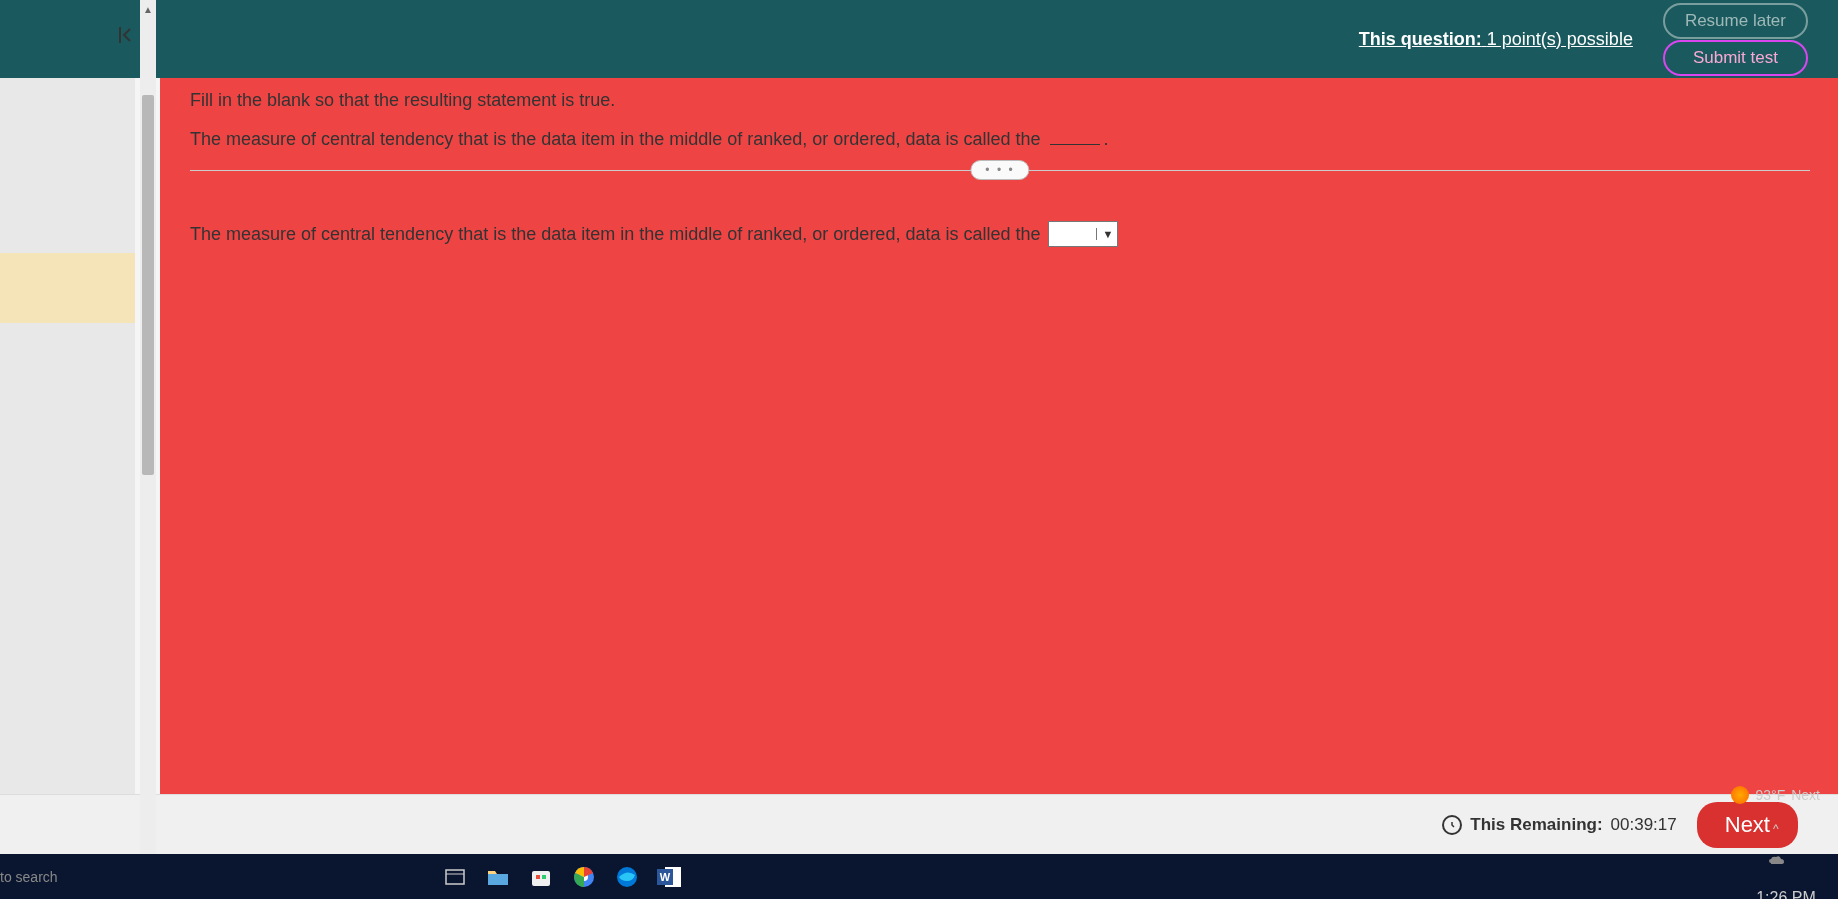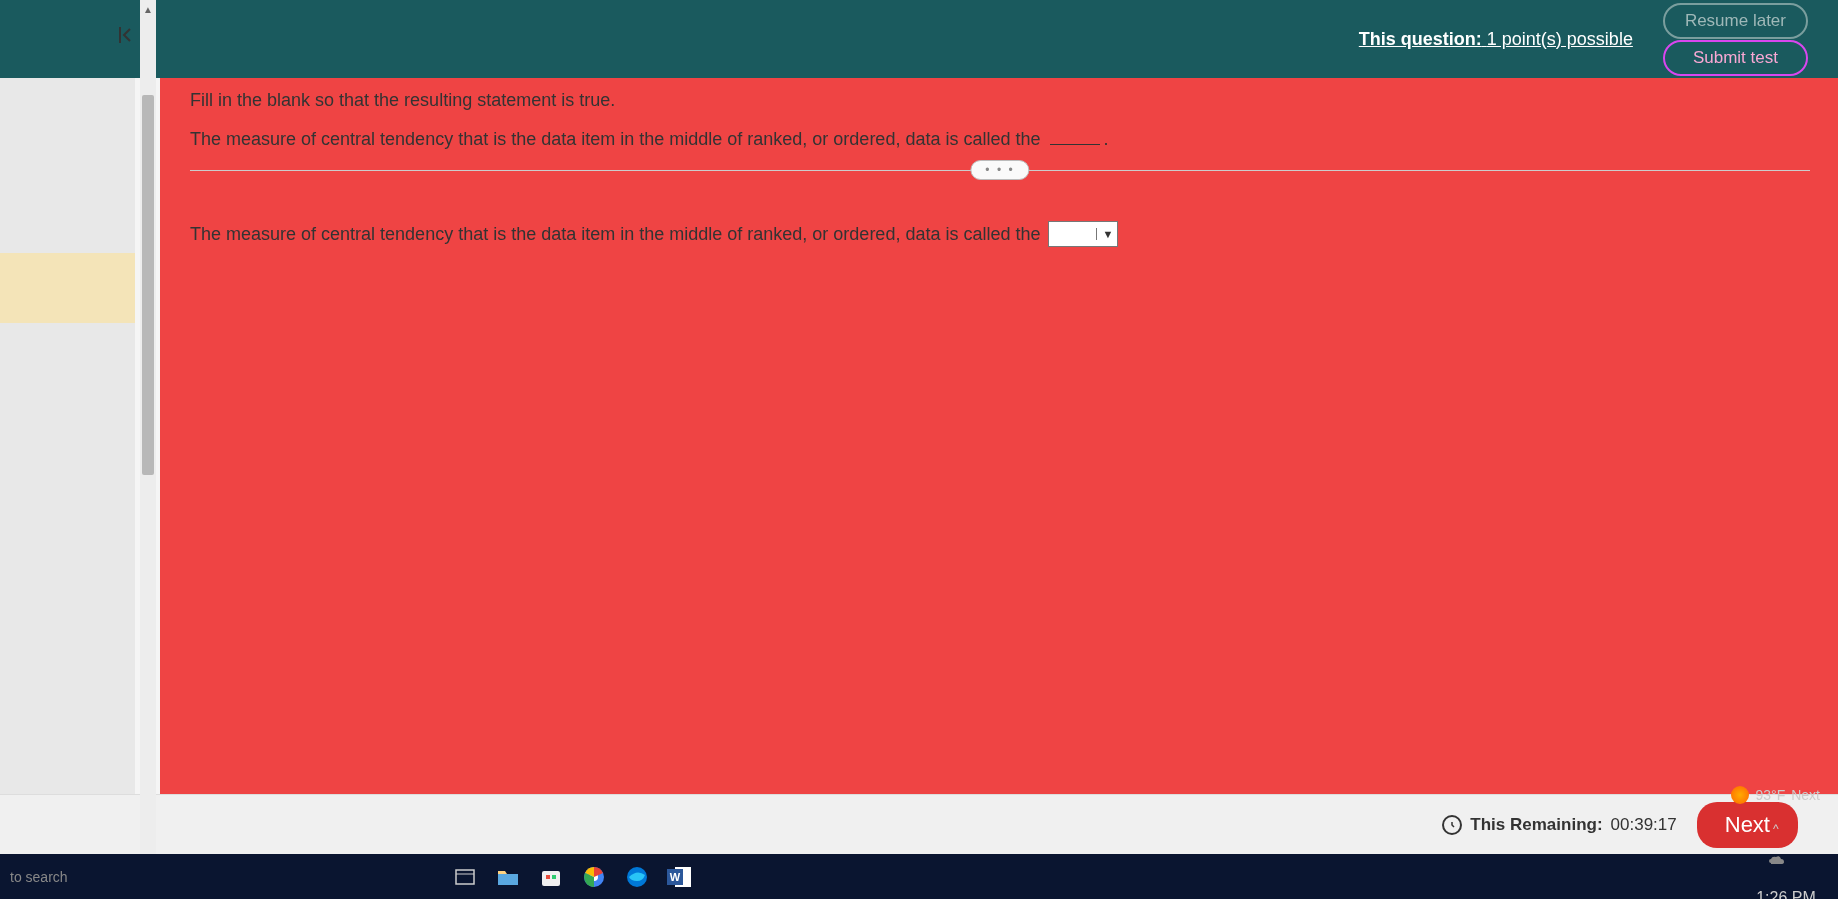--- a/index.html
+++ b/index.html
@@ -225,21 +225,20 @@
       bottom: 0;
       width: 100%;
       height: 45px;
       background: #0a1530;
       display: flex;
       align-items: center;
       color: #ccc;
       font-size: 14px;
     }
     .taskbar-left {
-      padding-left: 10px;
       color: #888;
     }
     .taskbar-center {
       display: flex;
       gap: 8px;
       margin-left: 380px;
       align-items: center;
     }
     .taskbar-icon {
       width: 35px;

